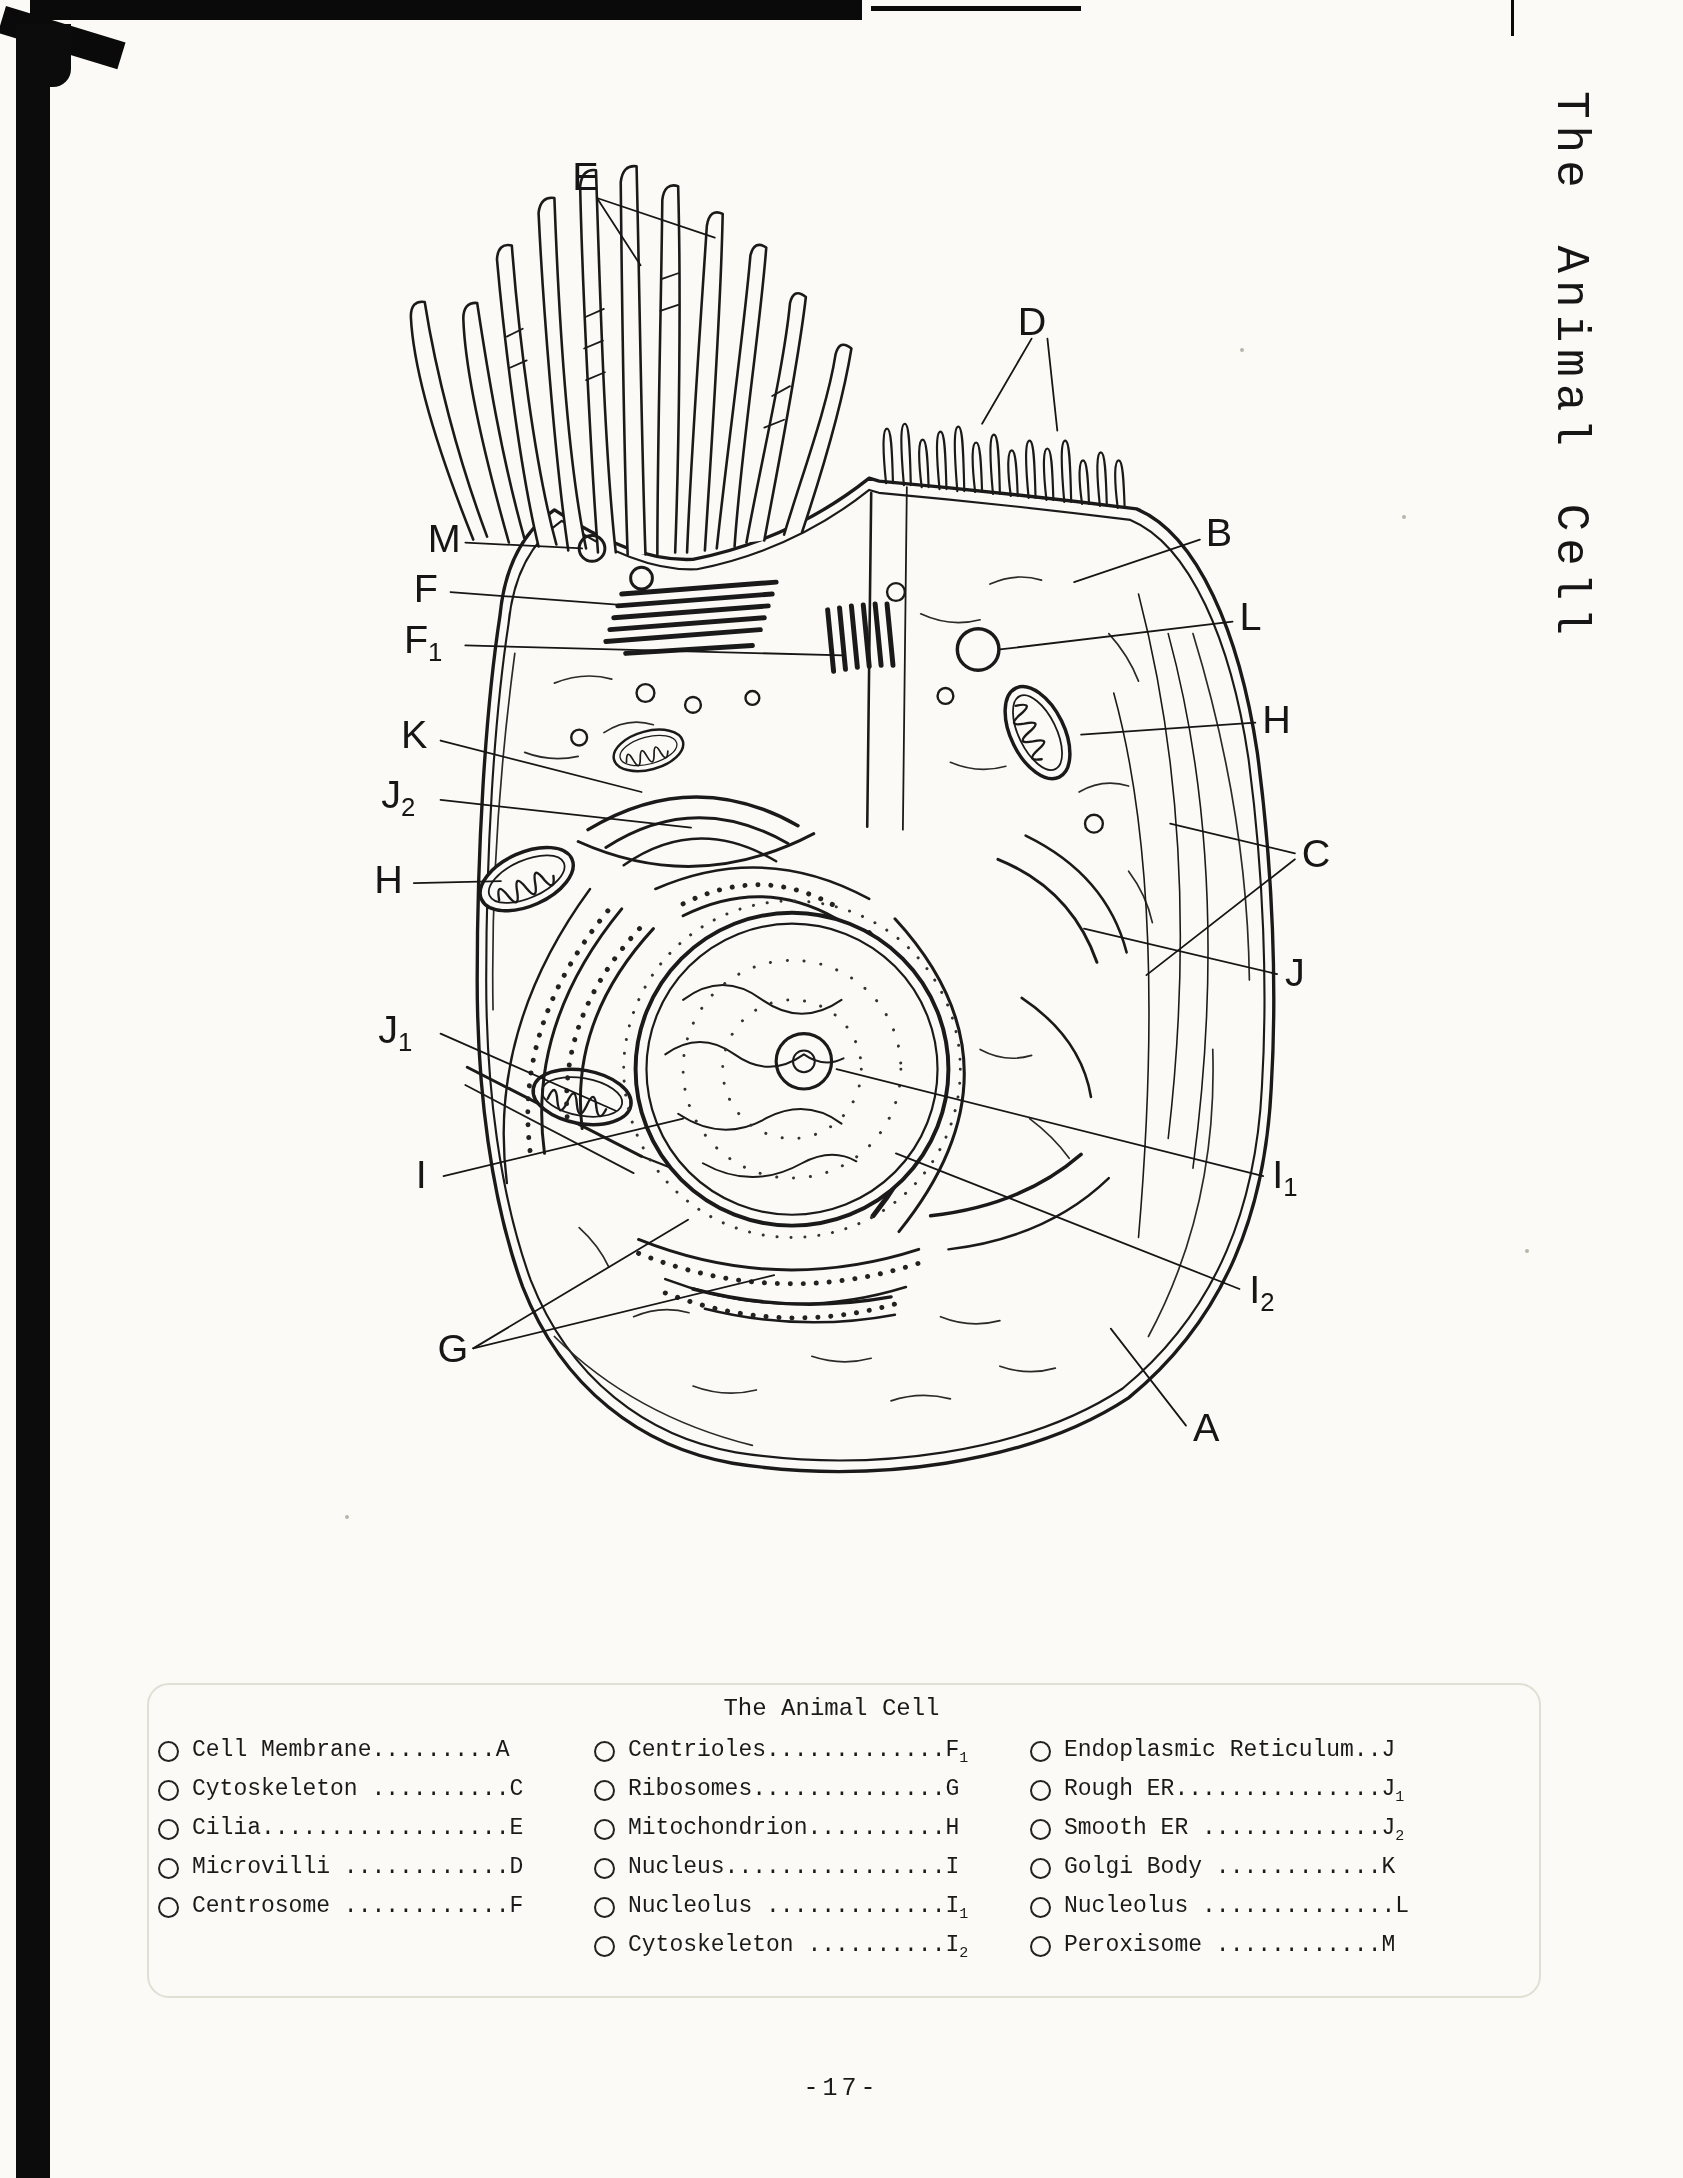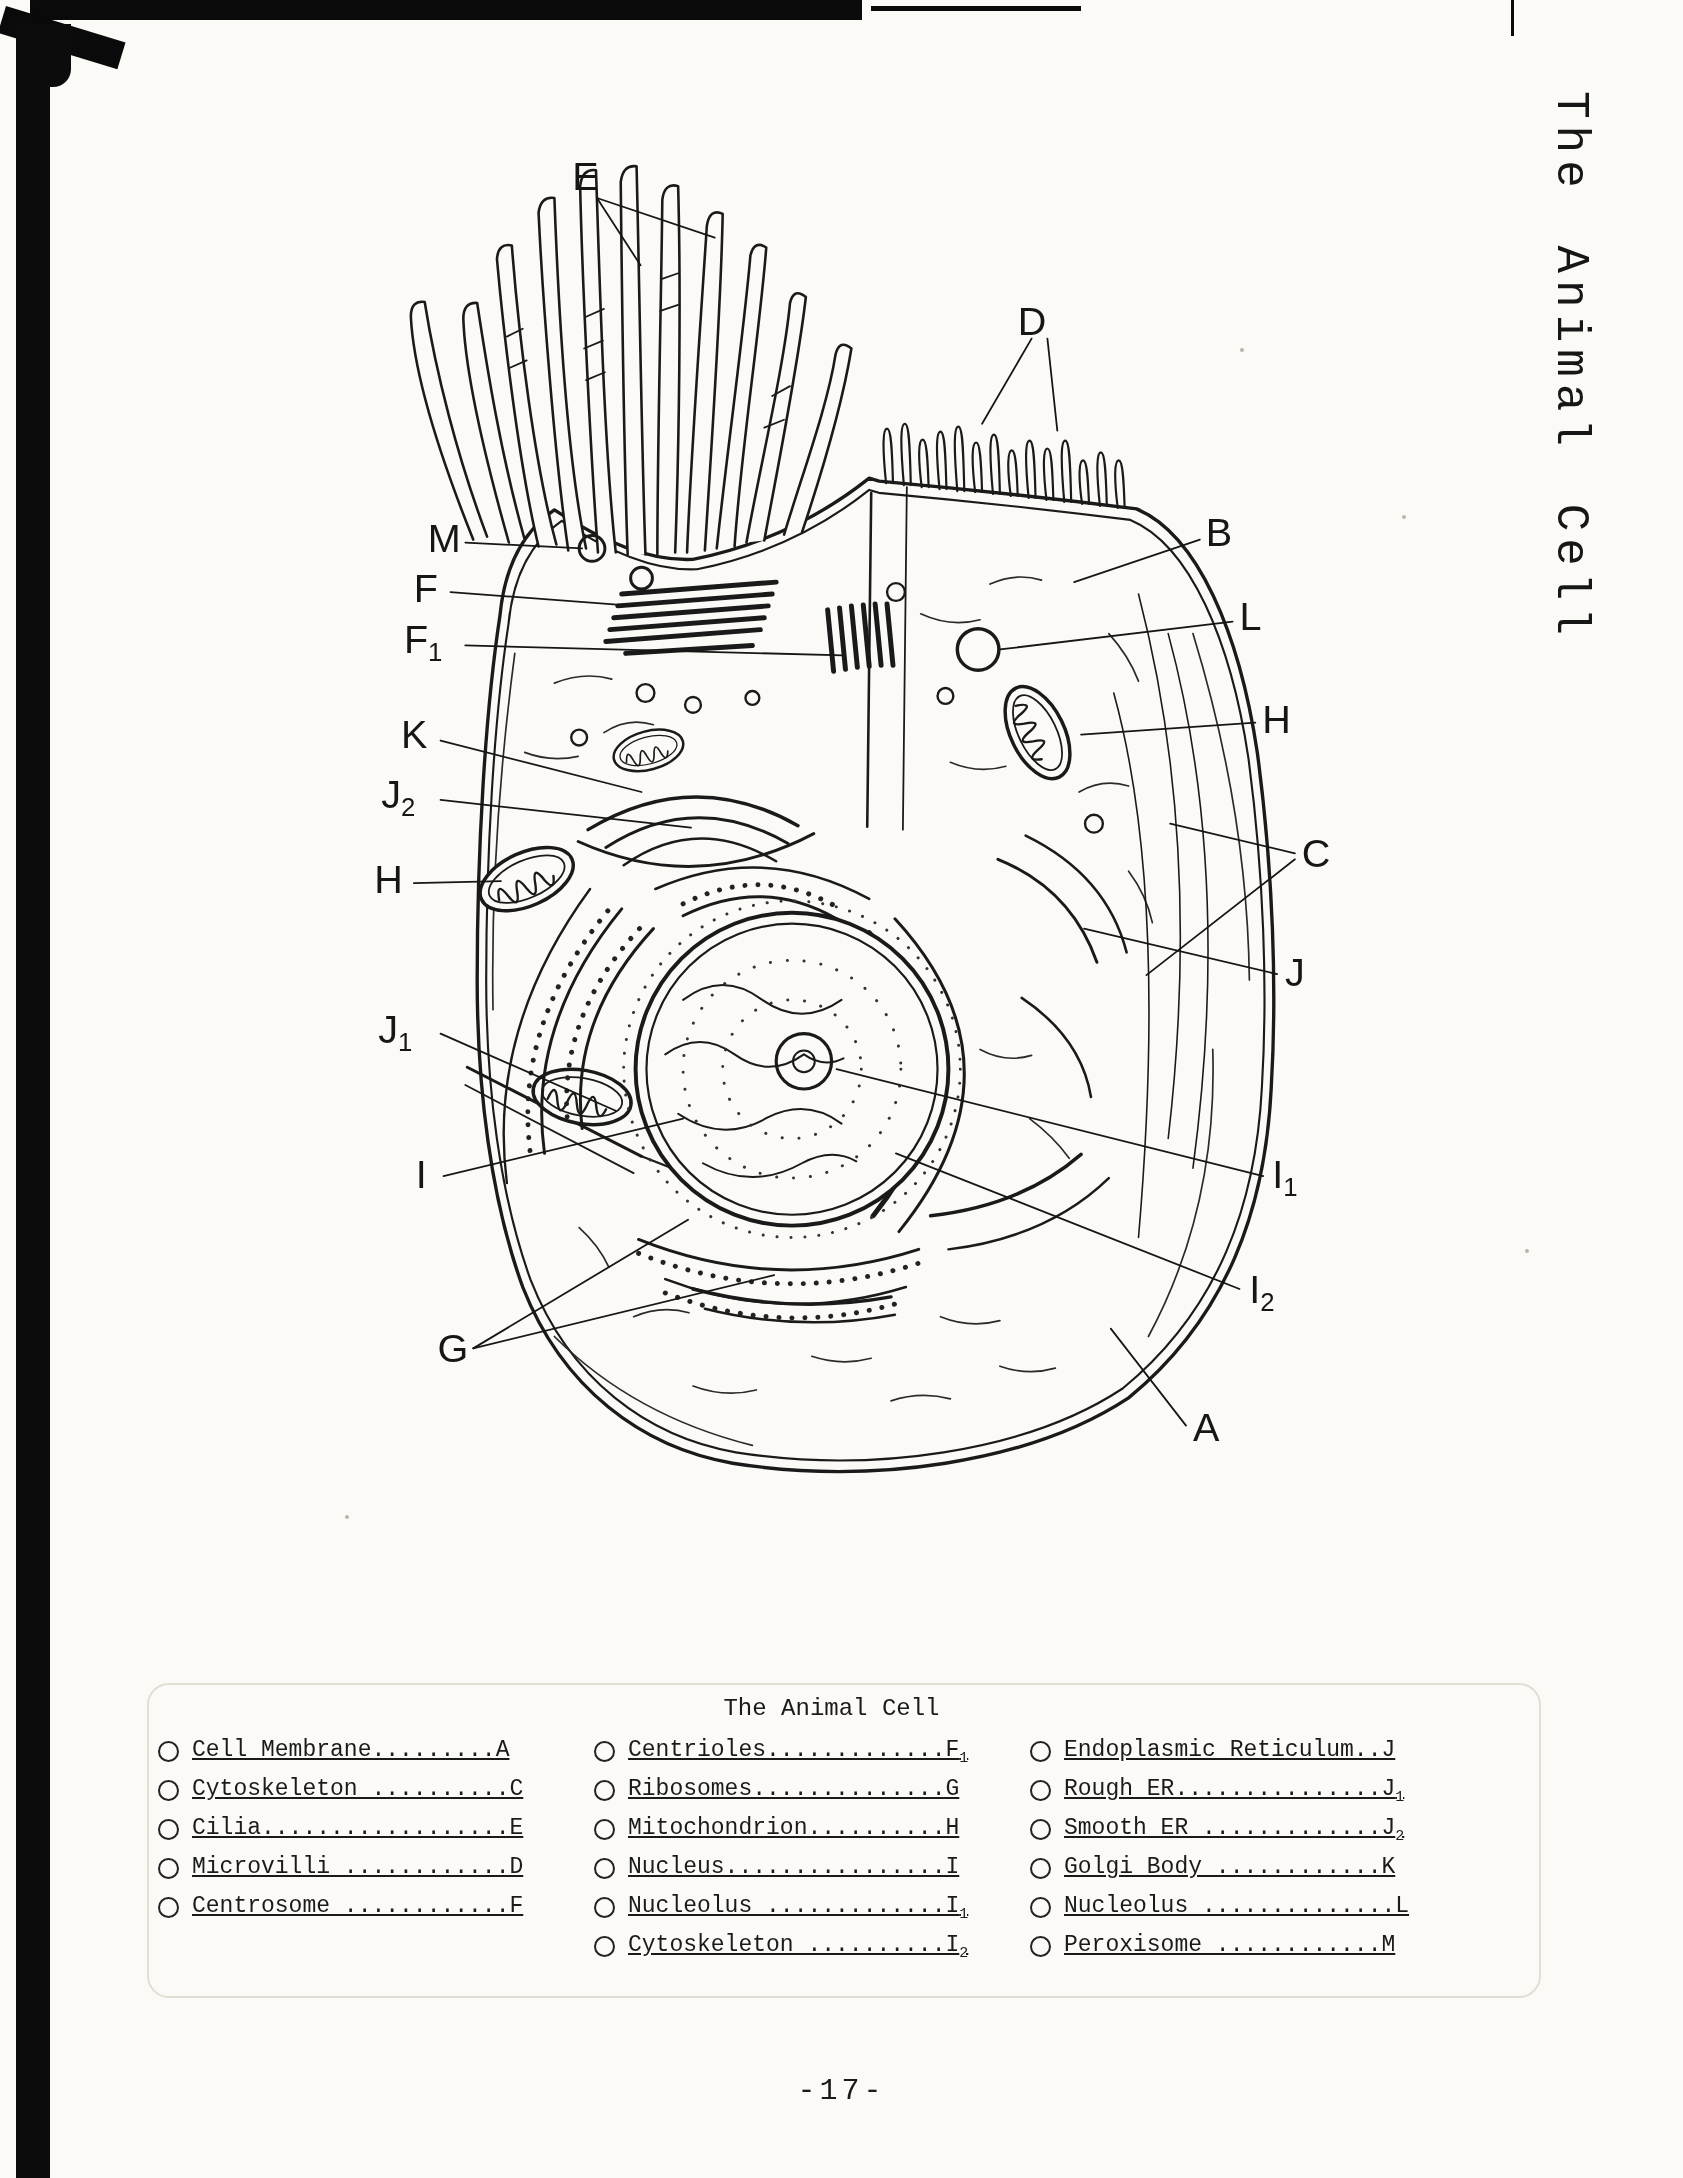--- a/index.html
+++ b/index.html
@@ -24,28 +24,28 @@
     font-size:46px;letter-spacing:7px;word-spacing:16px;white-space:nowrap;color:#161616;
   }
   
   #cell-diagram{position:absolute;left:0;top:0;}
   .lbl{font-family:"Liberation Sans","DejaVu Sans",sans-serif;font-size:40px;fill:#161616;}
   .lsub{font-size:26px;}
   
   .legend-box{position:absolute;left:147px;top:1683px;width:1390px;height:311px;border:2px solid #d8d4c8;border-radius:22px;opacity:.75;}
   .legend{position:absolute;left:158px;top:1695px;width:1376px;}
   .legend-title{text-align:center;font-size:24px;margin:0 0 10px 228px;width:891px;}
-  .legend-cols{display:flex;text-decoration:underline;}
+  .legend-cols{display:flex;}
   .legend-col{width:436px;}
   .legend-col.c3{width:495px;}
   .legend-item{display:flex;align-items:center;height:39px;font-size:23px;white-space:nowrap;}
   .bullet{flex:0 0 auto;width:17px;height:17px;border:2px solid #222;border-radius:50%;margin-right:13px;background:transparent;}
   .itext sub{font-size:15px;}
   
-  .page-number{position:absolute;left:0;top:2074px;width:1683px;text-align:center;font-size:30px;letter-spacing:4px;}
+  .page-number{position:absolute;left:0;top:2074px;width:1683px;text-align:center;font-size:25px;letter-spacing:4px;}
 </style>
 </head>
 <body>
 
 <div class="scan-bar-top"></div>
 <div class="scan-bar-top2"></div>
 <div class="scan-corner"></div>
 <div class="scan-bar-left"></div>
 <div class="scan-bar-left-top"></div>
 <div class="scan-tick-right"></div>

